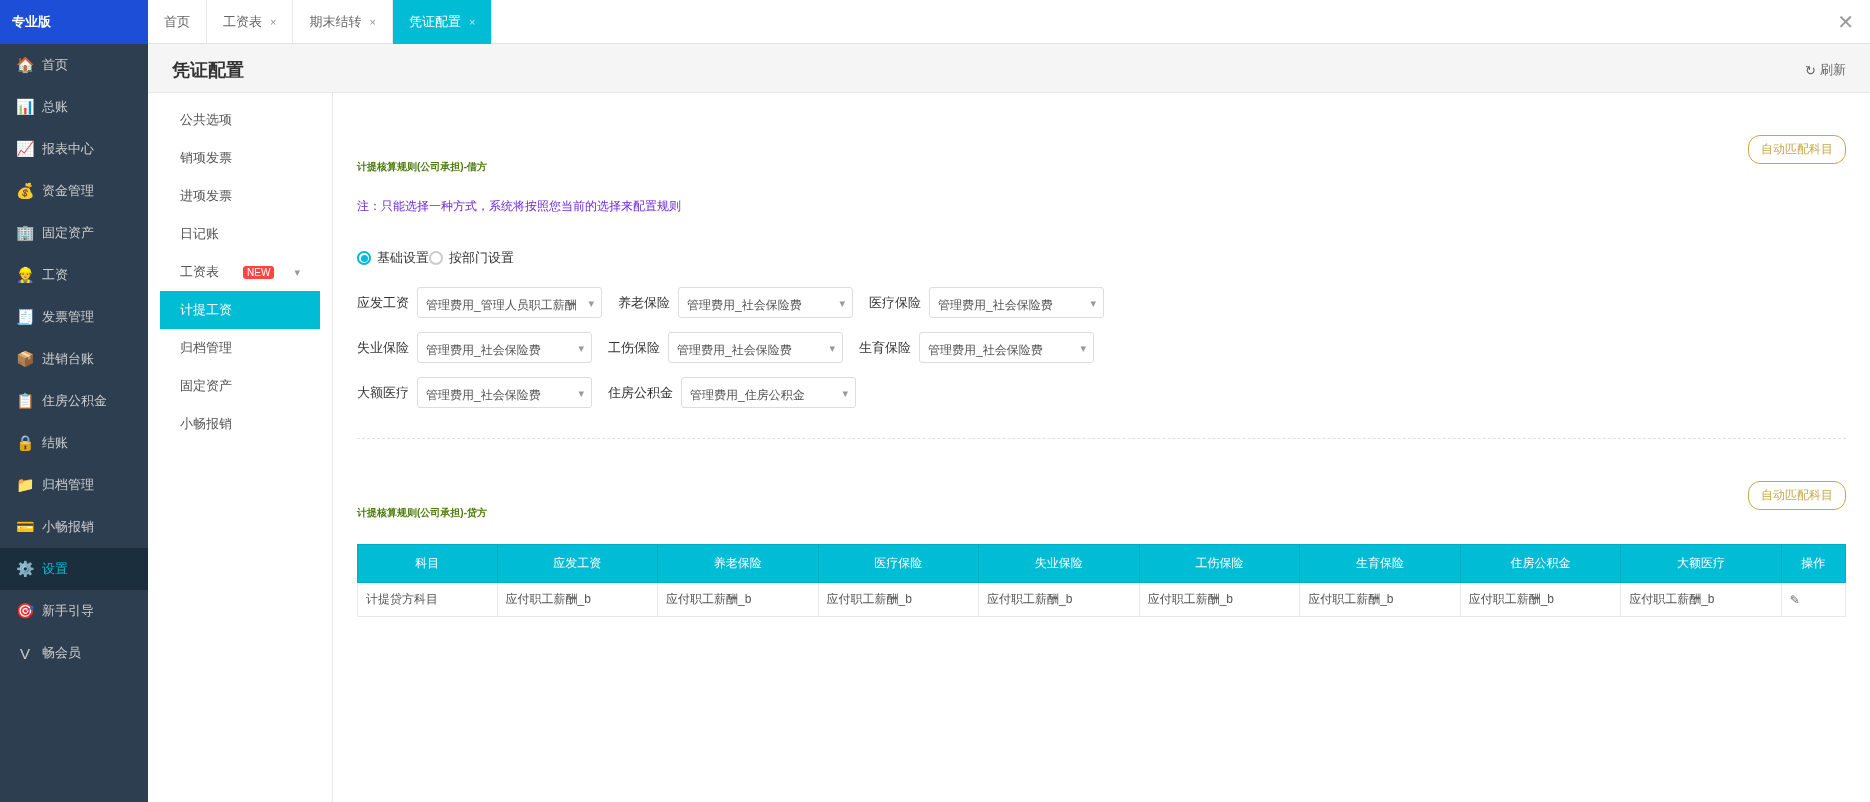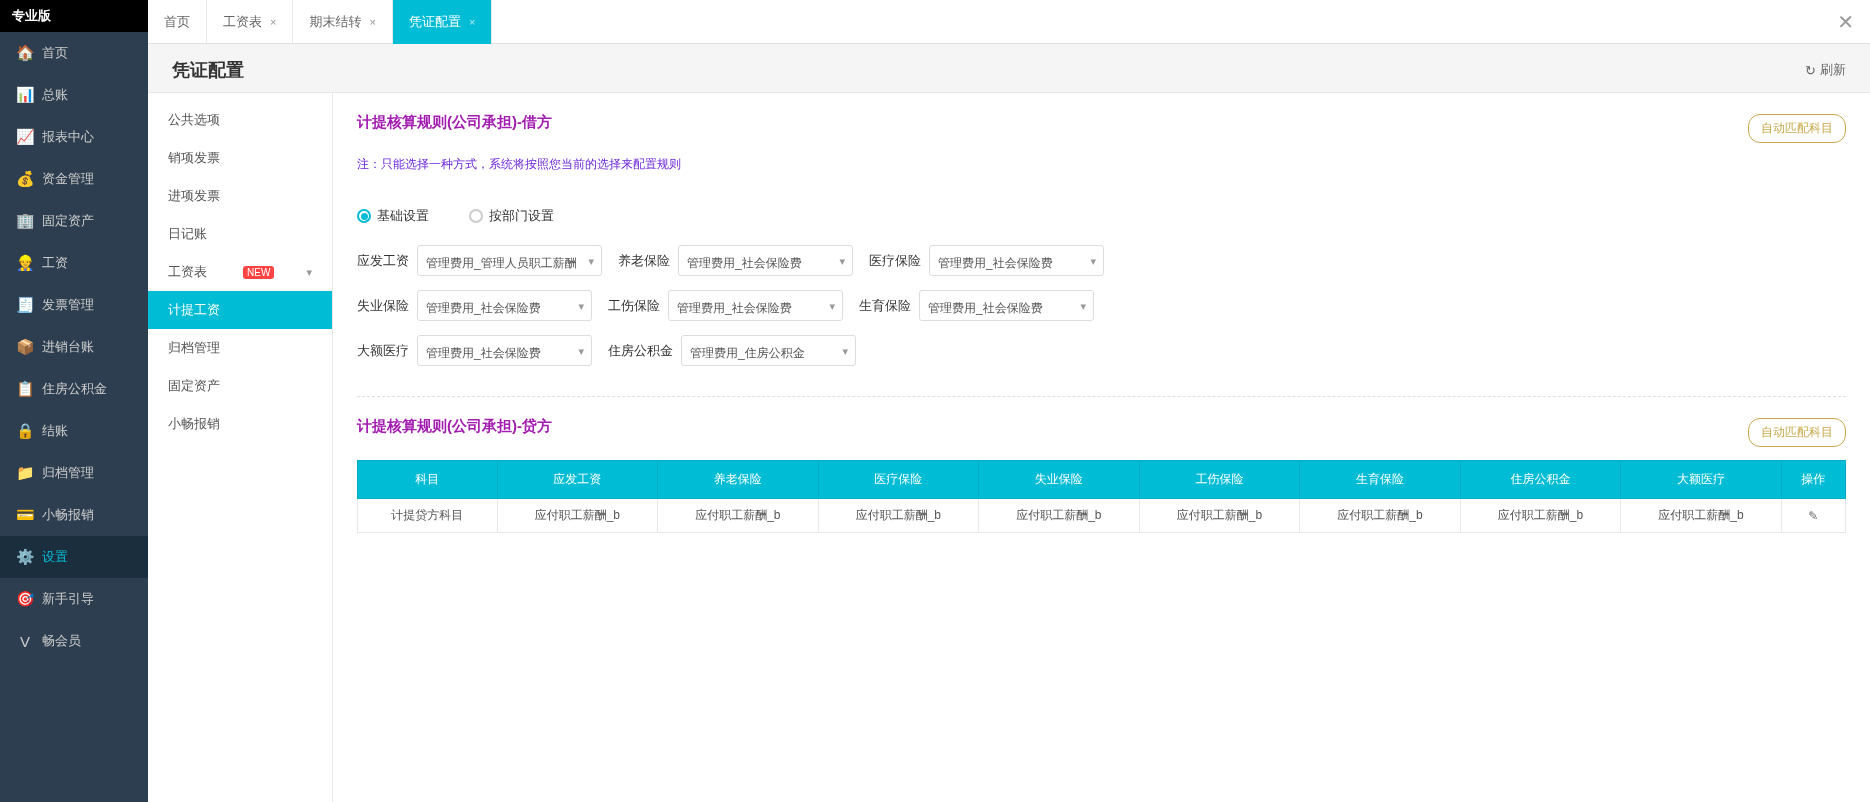--- a/index.html
+++ b/index.html
@@ -9,26 +9,26 @@
     .sidebar {
       width: 148px;
       background: #2d3e50;
       color: #ccc;
       display: flex;
       flex-direction: column;
       flex-shrink: 0;
       height: 100%;
     }
     .sidebar-header {
-      background: #000000;
+      background: #1d4ed8;
       color: white;
       font-size: 13px;
       font-weight: bold;
       padding: 8px 12px;
-      height: 32px;
+      height: 44px;
       display: flex;
       align-items: center;
     }
     .sidebar-item {
       display: flex;
       align-items: center;
       padding: 12px 16px;
       cursor: pointer;
       color: #ccc;
       font-size: 13px;
@@ -108,21 +108,21 @@
       display: flex;
       flex: 1;
       overflow: hidden;
     }
 
     
     .left-nav {
       width: 185px;
       background: white;
       border-right: 1px solid #e8e8e8;
-      padding: 8px 0;
+      padding: 8px 12px;
       flex-shrink: 0;
       overflow-y: auto;
     }
     .left-nav-item {
       padding: 10px 20px;
       cursor: pointer;
       color: #555;
       font-size: 13px;
       display: flex;
       align-items: center;
@@ -148,35 +148,35 @@
       overflow-y: auto;
       padding: 20px 24px;
       background: white;
     }
 
     
     .section {
       margin-bottom: 30px;
     }
     .section-title {
-      font-size: 15px;
+      font-size: 10px;
       font-weight: bold;
-      color: #a21caf;
+      color: #4d7c0f;
       margin-bottom: 12px;
+      margin-top: 47px;
     }
     .section-note {
       color: #6d28d9;
       font-size: 12px;
       margin-bottom: 14px;
     }
 
     
     .radio-group {
       display: flex;
-      gap: 40px;
       margin-bottom: 20px;
       align-items: center;
       margin-top: 34px;
     }
     .radio-label {
       display: flex;
       align-items: center;
       gap: 6px;
       cursor: pointer;
       font-size: 13px;
@@ -289,21 +289,20 @@
       padding: 10px 8px;
       text-align: center;
       font-weight: normal;
       border: 1px solid #00adc2;
     }
     .data-table tbody tr {
       background: white;
     }
     .data-table tbody td {
       padding: 8px;
-      text-align: center;
       border: 1px solid #e8e8e8;
       color: #555;
       margin-top: 35px;
     }
     .edit-icon {
       color: #666;
       cursor: pointer;
     }
 
     

